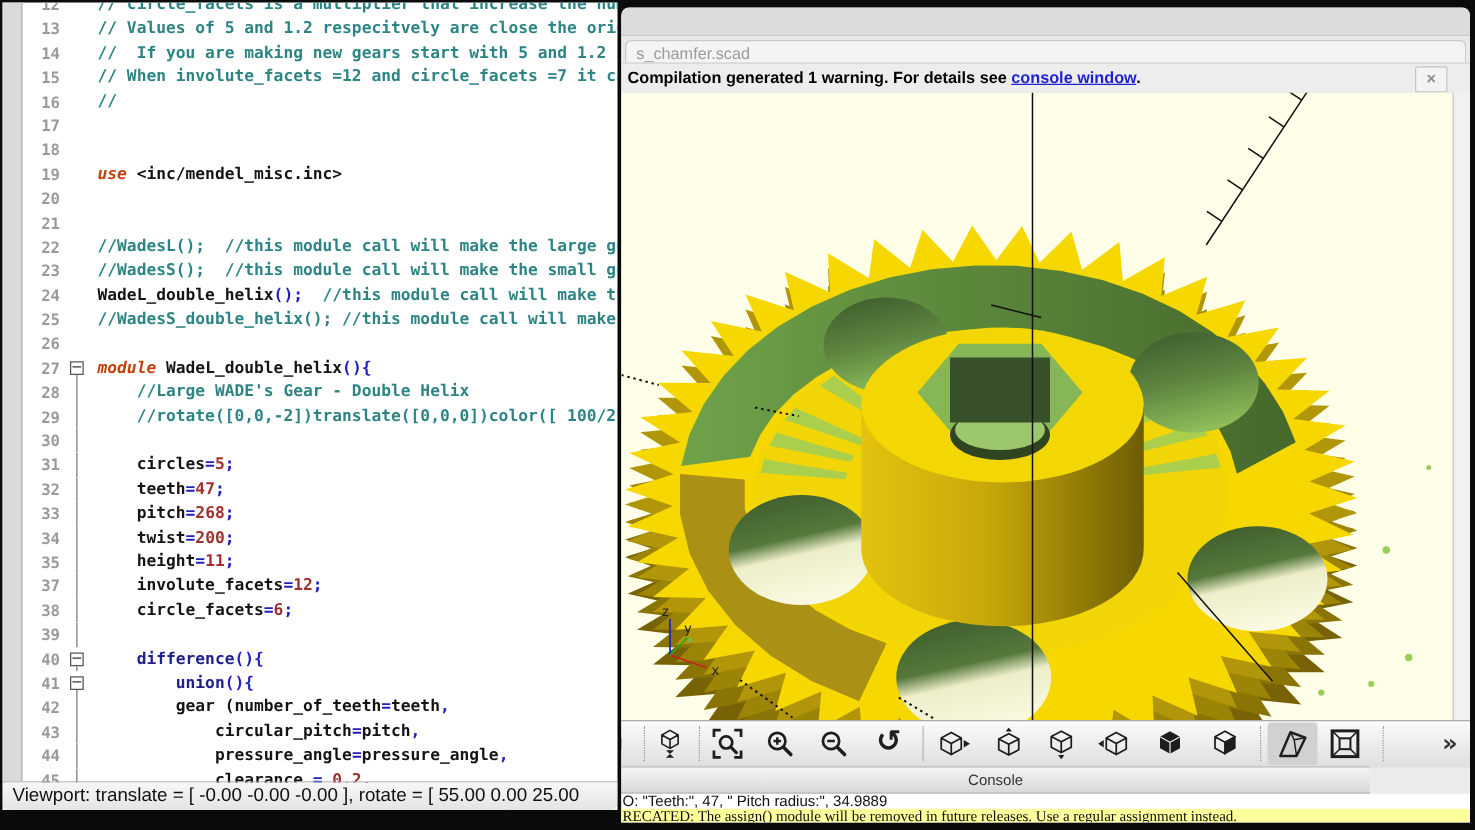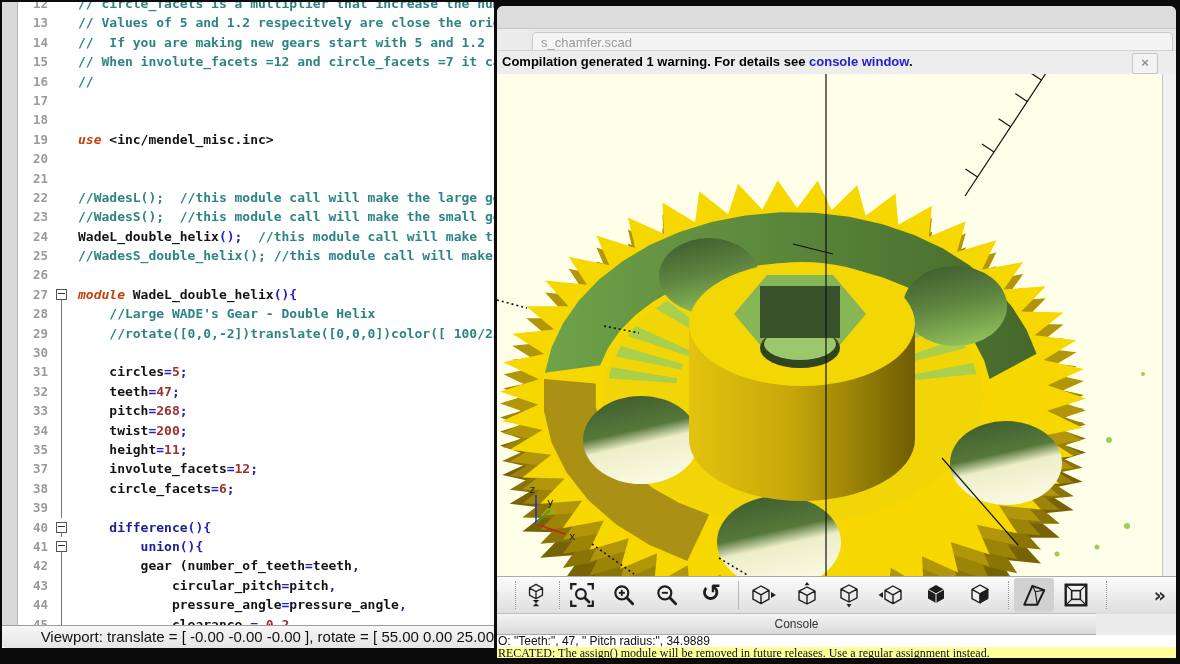--- a/index.html
+++ b/index.html
@@ -14,32 +14,32 @@
   .fold{width:16px;flex:none;position:relative;}
   .fold.line::before{content:'';position:absolute;left:7px;top:0;bottom:0;width:1px;background:#777;}
   .fold.box::before{content:'';position:absolute;left:7px;top:14px;bottom:0;width:1px;background:#777;}
   .fbox{position:absolute;left:2px;top:4px;width:9px;height:9px;border:1px solid #555;background:#fff;}
   .fbox::after{content:'';position:absolute;left:1px;right:1px;top:3px;height:1px;background:#333;}
   .codeseg{font:600 13px/19.4px "DejaVu Sans Mono",monospace;margin-left:8px;color:#141414;}
   .tk-cm{color:#2D8484;} .tk-kw{color:#c2410c;font-style:italic;} .tk-kb{color:#1F2090;}
   .tk-num{color:#A03030;} .tk-pun{color:#2020C0;} .tk-df{color:#141414;}
   #editor-status{position:absolute;left:0;right:0;bottom:0;height:22px;
     background:linear-gradient(#F7F7F7,#E4E4E4);border-top:1px solid #9E9E9E;border-radius:0 0 5px 5px;
-    font:15px/22px "Liberation Sans",sans-serif;color:#111;padding-left:8px;white-space:pre;overflow:hidden;text-align:right;}
+    font:15px/22px "Liberation Sans",sans-serif;color:#111;padding-left:8px;white-space:pre;overflow:hidden;}
   
   #right-pane{position:absolute;left:497px;top:6px;width:679px;height:652px;background:#ECECEC;
               border-radius:6px 6px 0 0;overflow:hidden;}
   #titlebar{height:22px;background:#DCDCDC;border-bottom:1px solid #C9C9C9;border-radius:6px 6px 0 0;}
-  #tabbar{height:21px;background:#E9E9E9;position:relative;margin-left:32px;}
+  #tabbar{height:21px;background:#E9E9E9;position:relative;}
   #tab{position:absolute;left:3px;right:3px;top:3px;bottom:-1px;background:#F4F4F4;
        border:1px solid #C9C9C9;border-bottom:none;border-radius:5px 5px 0 0;
        color:#9A9A9A;font:13px/17px "Liberation Sans",sans-serif;padding:1px 8px;}
   #warnbar{height:23px;background:#EDEDED;border-top:1px solid #D2D2D2;border-bottom:1px solid #C0C0C0;
        position:relative;font:bold 13px/22px "Liberation Sans",sans-serif;color:#000;padding-left:5px;white-space:pre;}
-  #warnbar a{color:#2121CF;cursor:pointer;margin-top:12px;}
+  #warnbar a{color:#2121CF;text-decoration:underline;cursor:pointer;margin-top:12px;}
   #warn-close{position:absolute;right:18px;top:2px;width:24px;height:19px;background:#F3F3F3;
        border:1px solid #C4C4C4;border-radius:2px;color:#8F8F8F;font:bold 13px/17px "Liberation Sans",sans-serif;
        text-align:center;cursor:pointer;}
   #viewport{position:absolute;left:0;top:68px;width:679px;height:502px;background:#FFFFE9;overflow:hidden;}
   #vp-scroll{position:absolute;right:0;top:0;bottom:0;width:13px;background:#F1F1F1;border-left:1px solid #C5C5C5;}
   #axes-hud{position:absolute;left:6px;top:405px;}
   .axlbl{font:11px "DejaVu Sans Mono",monospace;fill:#222;}
   
   #toolbar{position:absolute;left:0;top:570px;width:679px;height:37px;
       background:linear-gradient(#FBFBFB,#DEDEDE);border-top:1px solid #ABABAB;}

